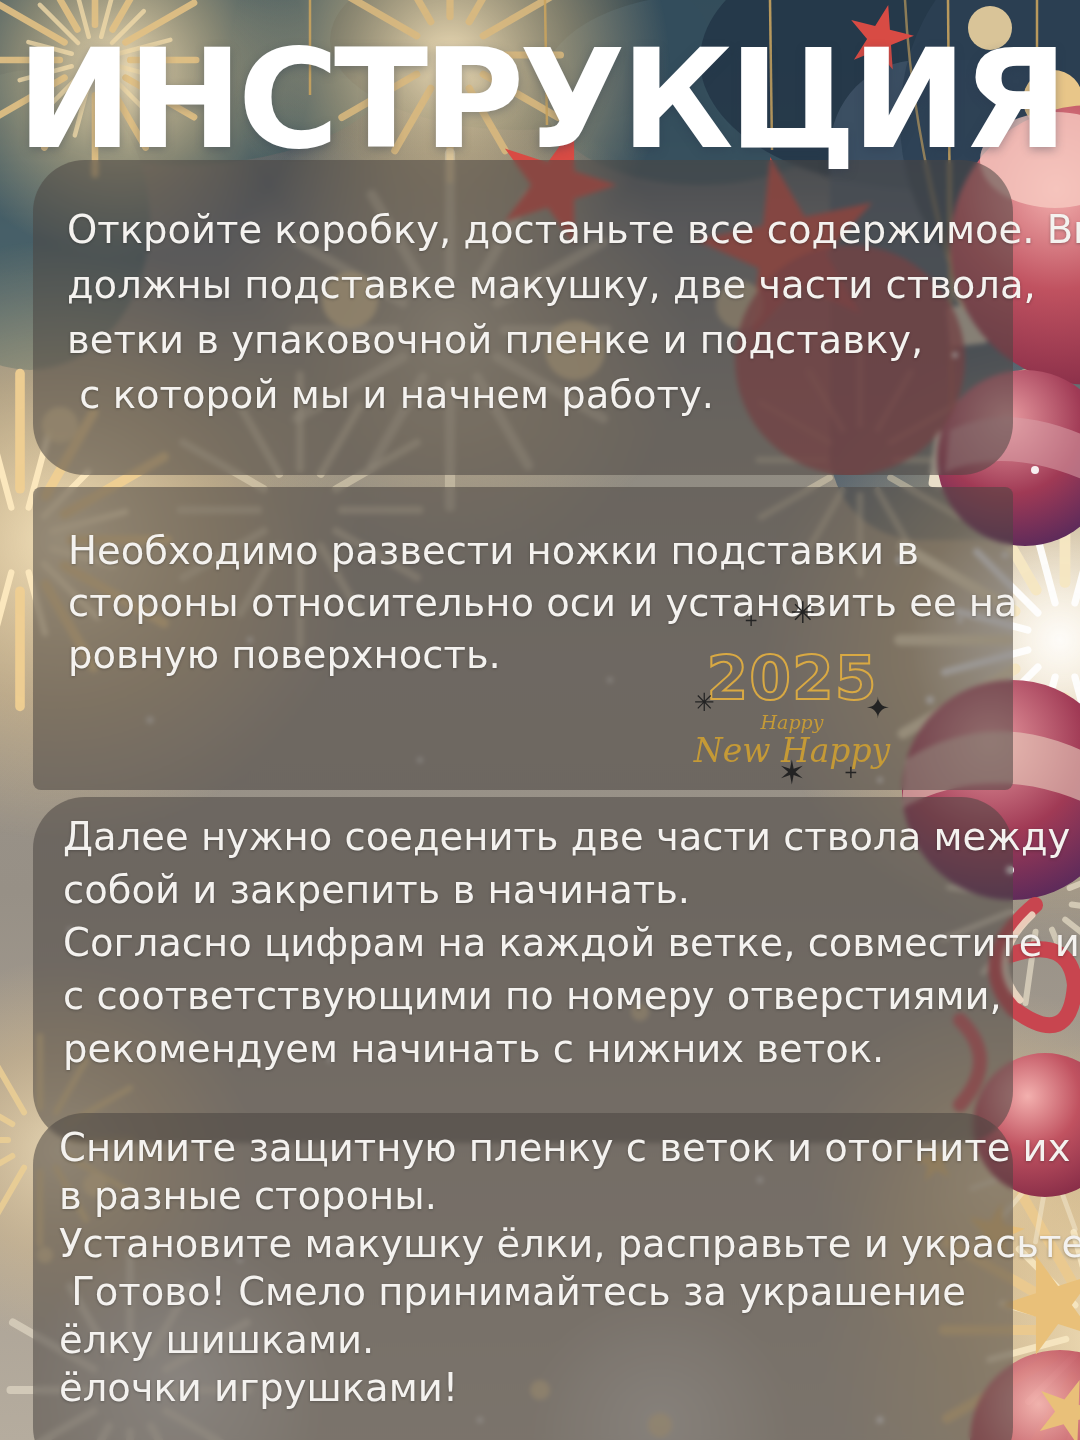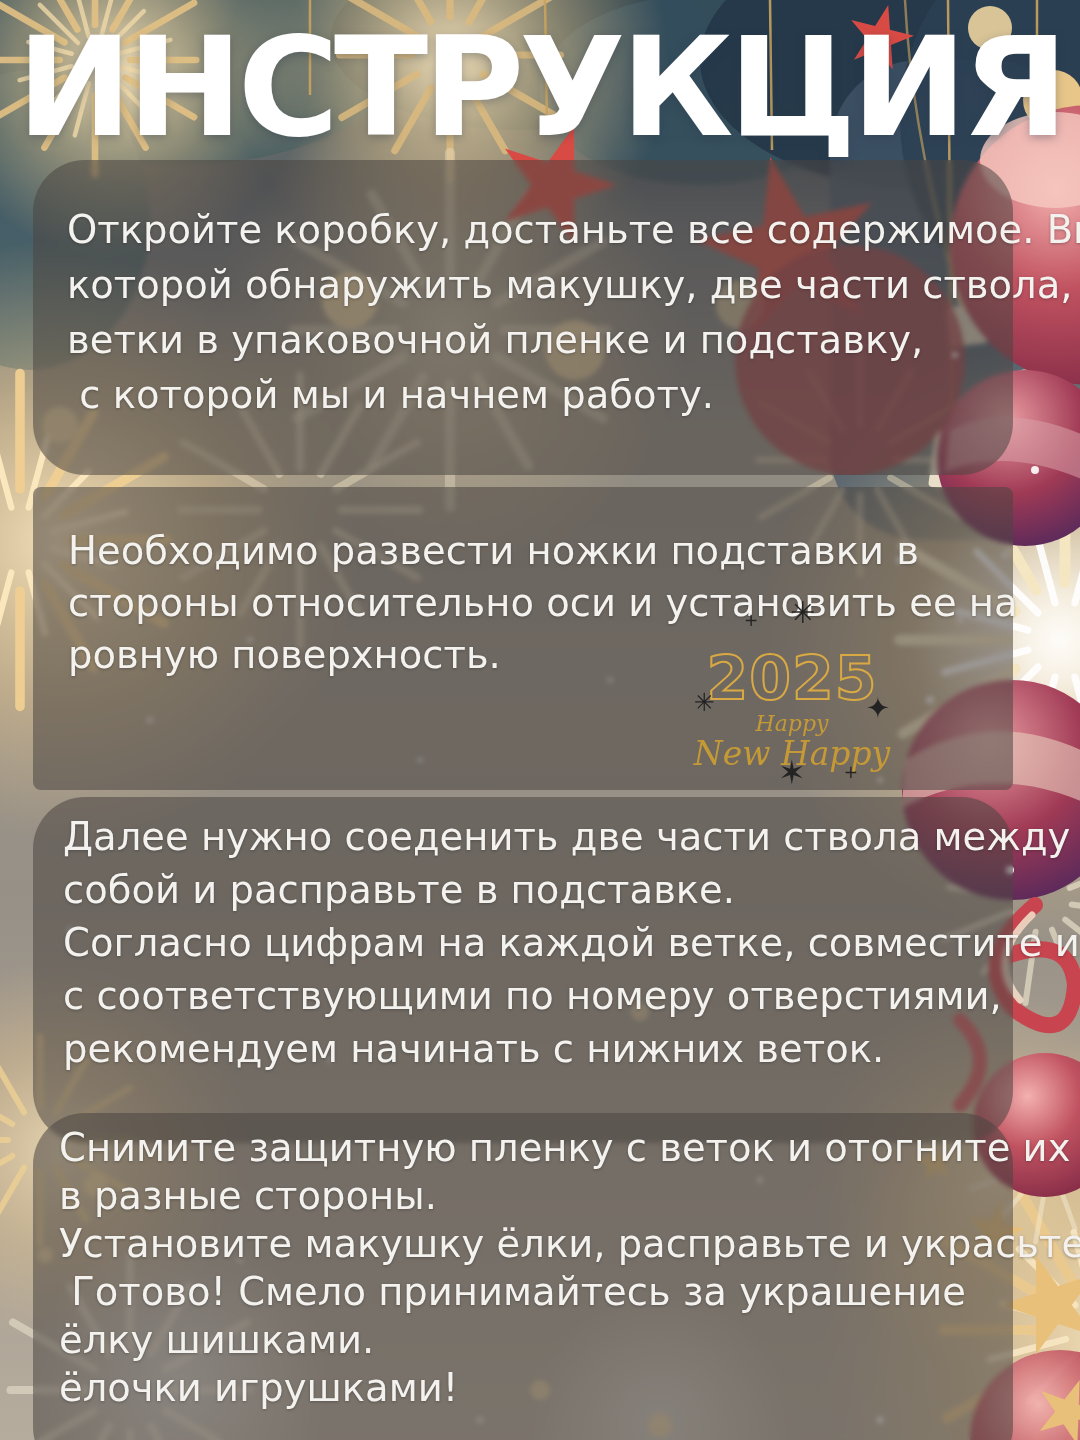--- a/index.html
+++ b/index.html
@@ -6,21 +6,21 @@
   body{
     width:1080px;height:1440px;position:relative;overflow:hidden;
     font-family:"DejaVu Sans","Liberation Sans",sans-serif;
     background:#8d8a82;
   }
   
   .bg{position:absolute;inset:0;z-index:0;}
   .bg svg{display:block;width:1080px;height:1440px;}
   
   .title{
-    position:absolute;top:18px;left:0;right:0;z-index:4;
+    position:absolute;top:30px;left:0;right:0;z-index:4;
     text-align:center;white-space:nowrap;
     font-weight:800;font-size:138px;line-height:1.02;letter-spacing:-5px;
     color:#ffffff;text-shadow:0 3px 10px rgba(40,55,75,.35);
   }
   
   .panel{
     position:absolute;left:33px;width:980px;box-sizing:border-box;
     background:rgba(74,70,65,.55);
     -webkit-backdrop-filter:blur(2.5px);backdrop-filter:blur(2.5px);
     border-radius:52px;z-index:2;
@@ -33,21 +33,21 @@
   #panel-3{top:797px;height:346px;padding:13px 20px 0 30px;line-height:53px;}
   #panel-4{top:1113px;height:366px;padding:11px 20px 0 26px;line-height:48px;}
   
   .deco{position:absolute;left:692px;top:598px;width:200px;height:200px;z-index:3;text-align:center;}
   .deco .year{
     font-weight:700;font-size:60px;line-height:1;margin-top:50px;
     color:rgba(0,0,0,0);-webkit-text-stroke:2px #d9a943;letter-spacing:1px;
   }
   @supports not (-webkit-text-stroke:1px black){.deco .year{color:#d9a943;}}
   .deco .happy{font-family:"DejaVu Serif","Liberation Serif",serif;font-style:italic;
-    font-size:22px;line-height:1.1;color:#c59a36;margin-top:4px;}
+    font-size:19px;line-height:1.1;color:#c59a36;margin-top:4px;}
   .deco .newyear{font-family:"DejaVu Serif","Liberation Serif",serif;font-style:italic;
     font-size:33px;line-height:1.1;color:#c59a36;}
   .spark{position:absolute;color:#232323;line-height:1;}
   .sp-top{left:98px;top:0px;font-size:30px;}
   .sp-plus-tl{left:52px;top:14px;font-size:17px;}
   .sp-left{left:2px;top:92px;font-size:25px;}
   .sp-right{right:2px;top:96px;font-size:29px;}
   .sp-bottom{left:86px;top:158px;font-size:33px;}
   .sp-plus-br{right:34px;top:166px;font-size:17px;}
 </style>
@@ -231,34 +231,34 @@
     <circle cx="1035" cy="470" r="4" opacity=".9"></circle>
         <circle cx="955" cy="355" r="3" opacity=".8"></circle>
   </g>
 </svg>
 </div>
 
 <div class="title">ИНСТРУКЦИЯ</div>
 
 <div class="panel" id="panel-1">
   <div class="ln">Откройте коробку, достаньте все содержимое. Вы</div>
-  <div class="ln">которой обнаружить макушку, две части ствола,</div>
+  <div class="ln">должны подставке макушку, две части ствола,</div>
   <div class="ln">ветки в упаковочной пленке и подставку,</div>
   <div class="ln"> с которой мы и начнем работу.</div>
 </div>
 
 <div class="panel" id="panel-2">
   <div class="ln">Необходимо развести ножки подставки в</div>
   <div class="ln">стороны относительно оси и установить ее на</div>
   <div class="ln">ровную поверхность.</div>
 </div>
 
 <div class="panel" id="panel-3">
   <div class="ln">Далее нужно соеденить две части ствола между</div>
-  <div class="ln">собой и расправьте в подставке.</div>
+  <div class="ln">собой и закрепить в начинать.</div>
   <div class="ln">Согласно цифрам на каждой ветке, совместите их</div>
   <div class="ln">с соответствующими по номеру отверстиями,</div>
   <div class="ln">рекомендуем начинать с нижних веток.</div>
 </div>
 
 <div class="panel" id="panel-4">
   <div class="ln">Снимите защитную пленку с веток и отогните их</div>
   <div class="ln">в разные стороны.</div>
   <div class="ln">Установите макушку ёлки, расправьте и украсьте</div>
   <div class="ln"> Готово! Смело принимайтесь за украшение</div>

